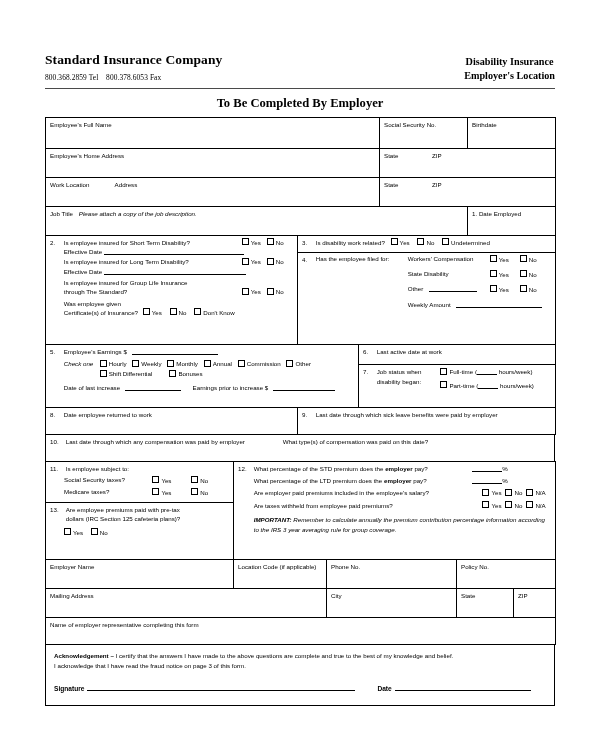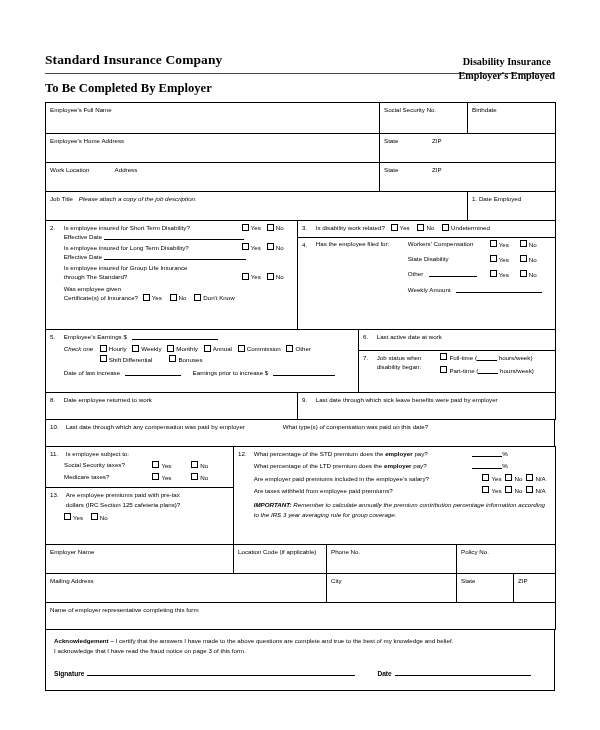--- a/index.html
+++ b/index.html
@@ -58,20 +58,21 @@
   }
   .rule {
     border-bottom: 1.6px solid #4a4a4a;
     margin-top: 4px;
   }
   .section-title {
     font-family: "Liberation Serif", serif;
     font-size: 12.6px;
     font-weight: bold;
     margin: 7px 0 6px 0;
+    text-align: center;
   }
 
   
   .tbl {
     border-collapse: collapse;
     width: 510px;
     table-layout: fixed;
   }
   .tbl td {
     border: 1px solid #000;
@@ -146,23 +147,24 @@
   }
 </style>
 </head>
 <body>
 
 <div class="page">
  <div class="sheet">
 
   <div class="letterhead">
     <div class="company-name">Standard Insurance Company</div>
+    <div class="contact-line">800.368.2859 Tel    800.378.6053 Fax</div>
     <div class="doc-title">
       <div>Disability Insurance</div>
-      <div>Employer's Employed</div>
+      <div>Employer's Location</div>
     </div>
     <div class="rule"></div>
   </div>
 
   <div class="section-title">To Be Completed By Employer</div>
 
   <table class="tbl">
     <colgroup>
       <col style="width:334px">
           <col style="width:88px">

